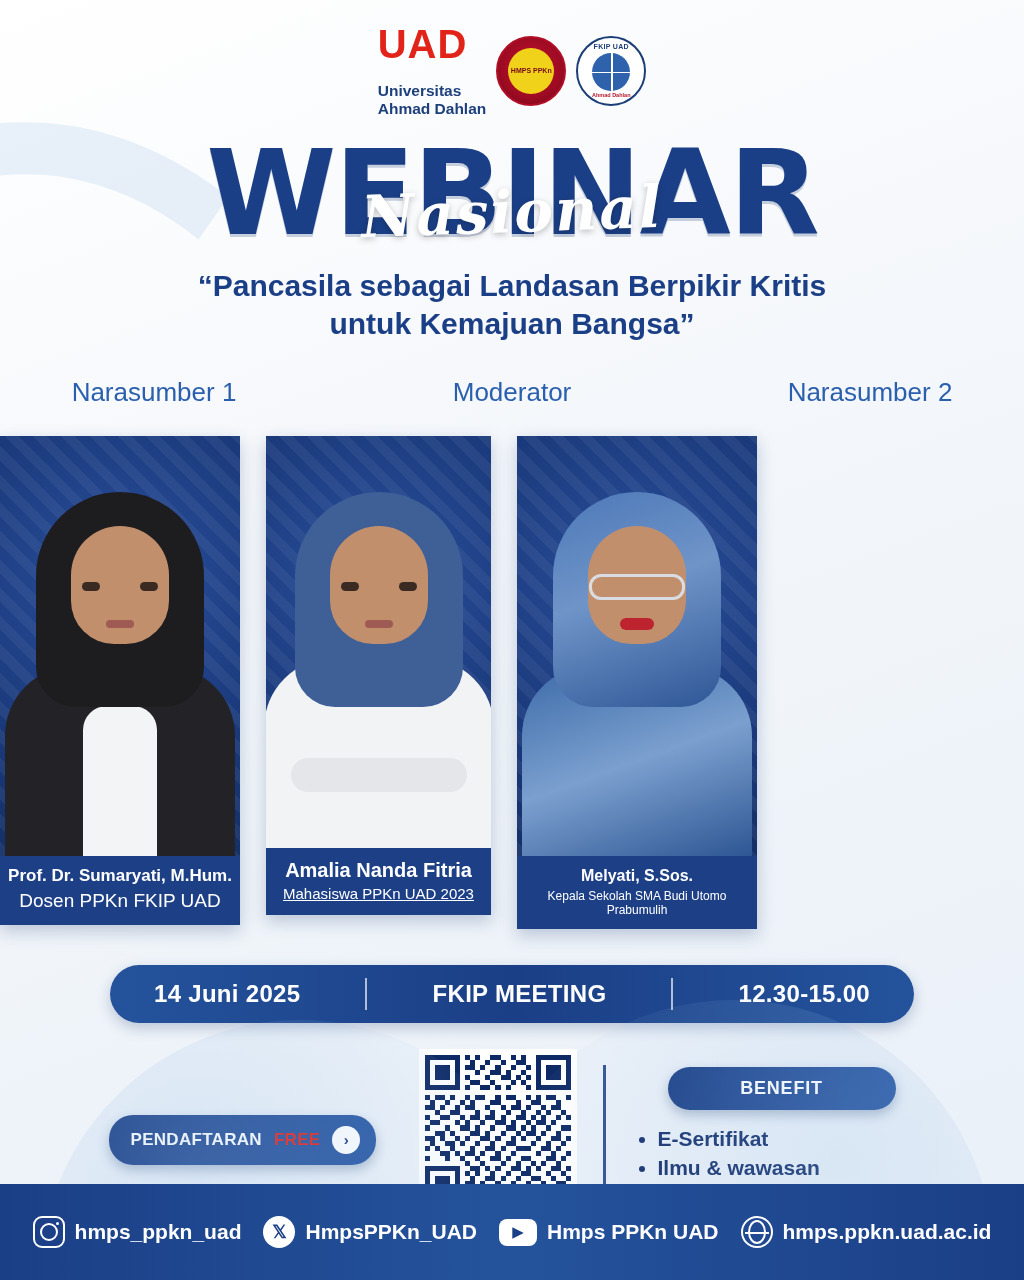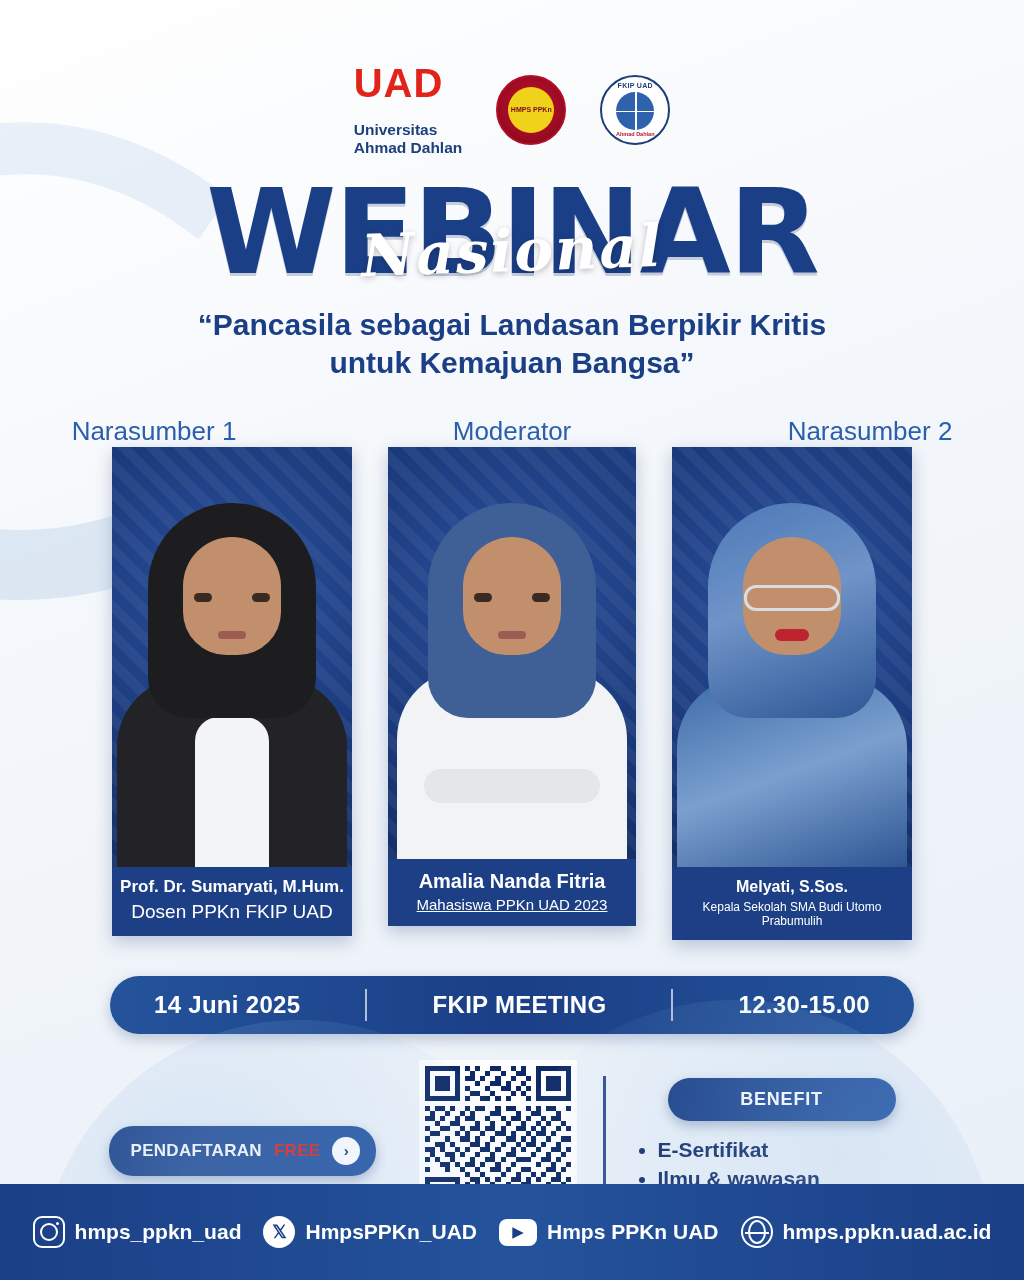--- a/index.html
+++ b/index.html
@@ -59,22 +59,22 @@
   .sw7 {
     right: 30px; bottom: -240px; width: 520px; height: 520px;
     background: radial-gradient(circle at 70% 30%, rgba(150,190,230,0.22), rgba(150,190,230,0) 70%);
     border: none;
   }
 
   
   .logos {
     position: relative;
     display: flex; align-items: center; justify-content: center;
-    gap: 34px;
-    padding-top: 63px;
+    gap: 10px;
+    padding-top: 24px;
   }
   .uad-logo { text-align: left; }
   .uad-word {
     font-size: 40px; font-weight: 700; letter-spacing: 1px;
     color: #e2231a; line-height: 1;
   }
   .uad-sub {
     font-size: 15.5px; font-weight: 600; color: #1d3f7b;
     line-height: 1.15; margin-top: 18px;
   }
@@ -144,29 +144,29 @@
   
   .roles {
     display: flex; justify-content: center; gap: 118px;
     margin-top: 34px;
   }
   .role {
     font-size: 26px; color: #2a5fae; font-weight: 400;
     width: 240px; text-align: center;
   }
   .cards {
-    display: flex; justify-content: center; align-items: flex-start;
-    gap: 36px; margin-top: 0;
+    display: flex; justify-content: flex-start; align-items: flex-start;
+    gap: 26px; margin-top: 28px;
   }
   .card {
     width: 240px;
     background: #1c3f86;
     box-shadow: 0 6px 16px rgba(25,55,110,0.25);
   }
-  .card.mid { width: 248px; }
+  .card.mid { width: 225px; }
   .photo {
     position: relative;
     width: 100%; height: 420px;
     background:
       repeating-linear-gradient(45deg, rgba(255,255,255,0.05) 0 10px, rgba(255,255,255,0) 10px 20px),
       radial-gradient(circle at 50% 35%, #2a4f9c 0%, #1b3a7c 60%, #143068 100%);
     overflow: hidden;
   }
   .card.mid .photo { height: 412px; }
   

